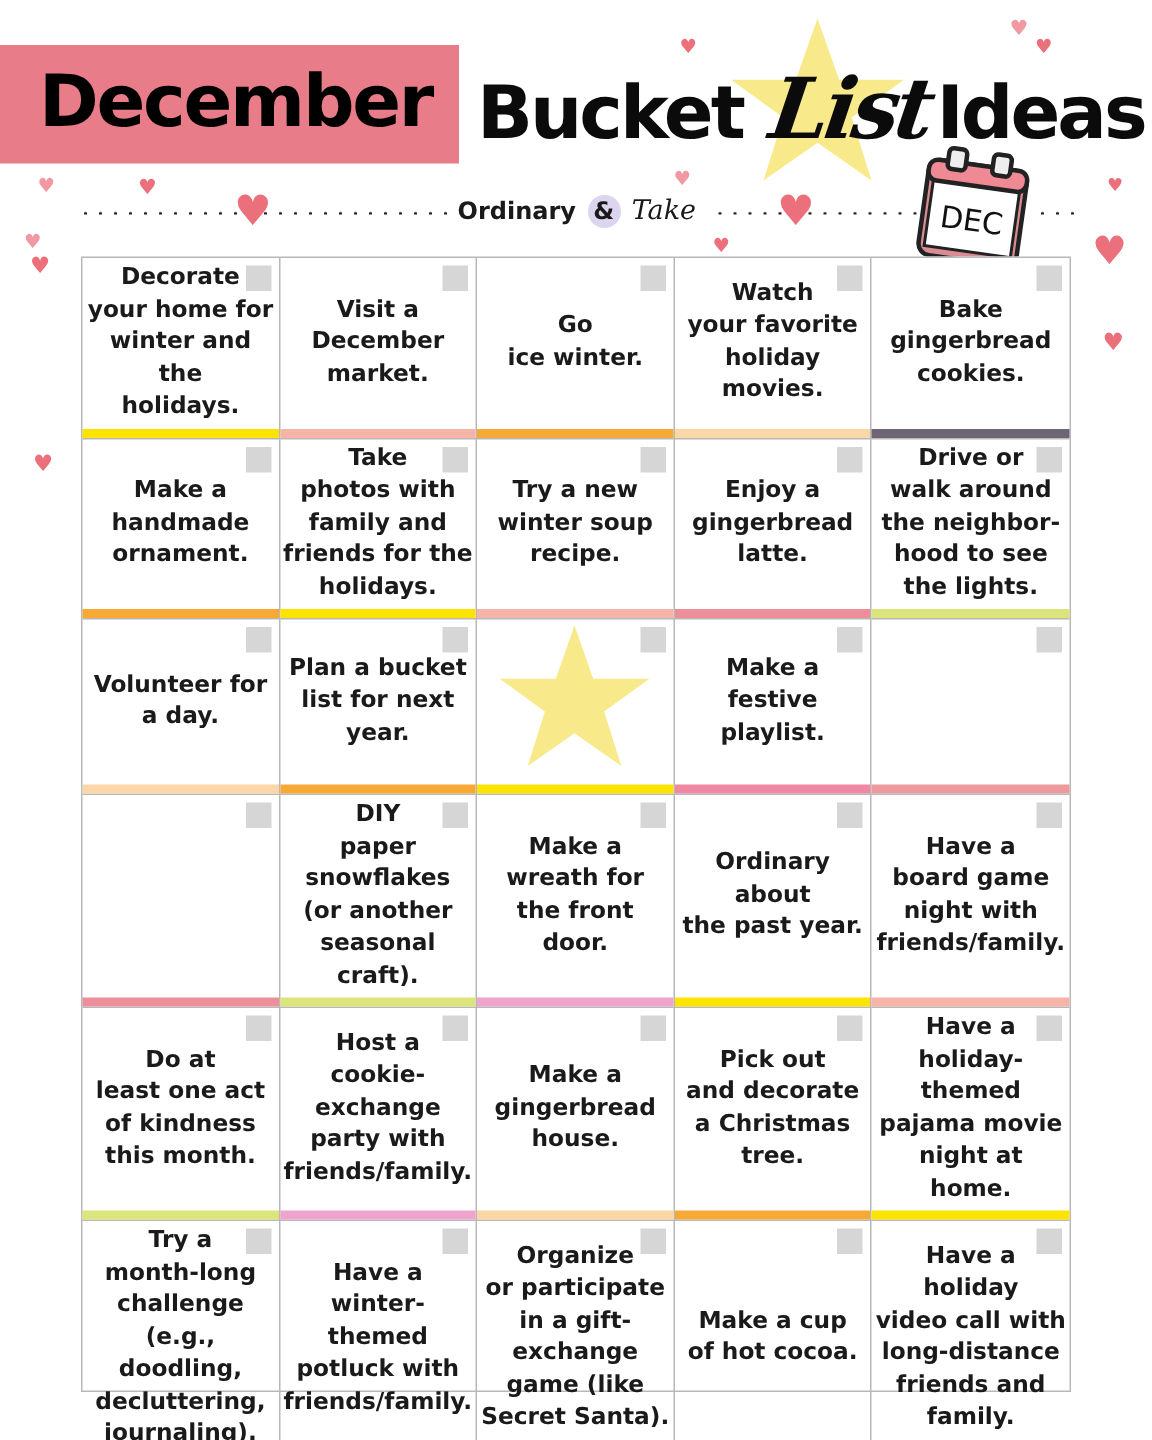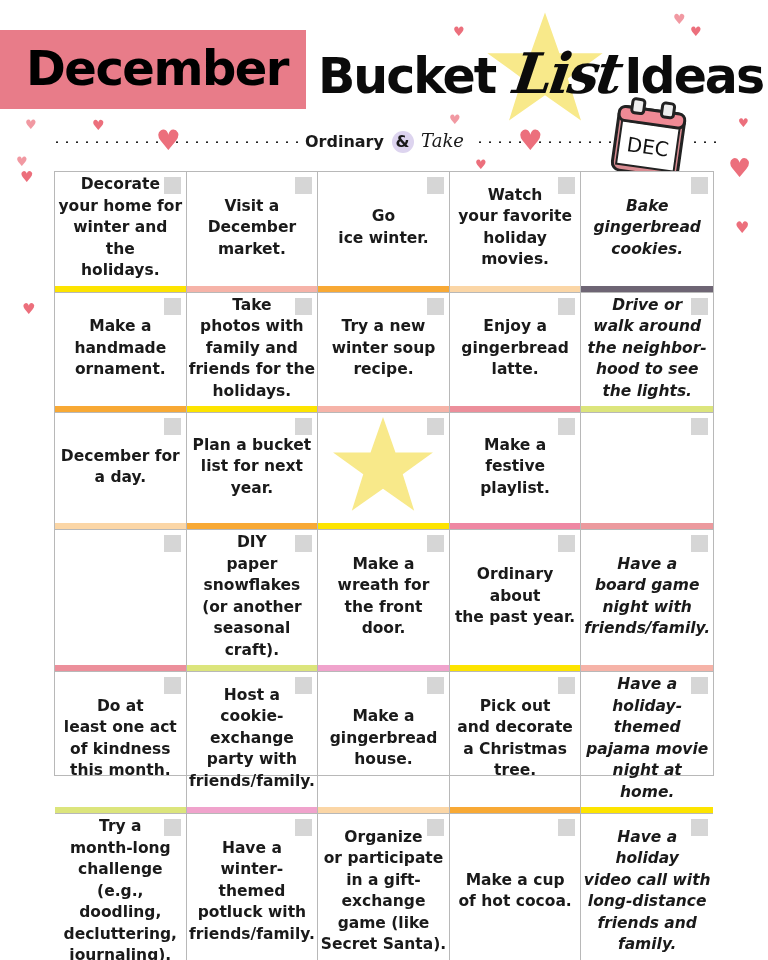--- a/index.html
+++ b/index.html
@@ -40,30 +40,30 @@
       text-align:center; line-height:22px; margin:0 2px;
     }
     .brand .happy {
       font-family:"DejaVu Serif", serif; font-style:italic; font-weight:normal; font-size:18px;
     }
     .cal {
       position:absolute; left:612px; top:98px; width:74px; height:80px; transform:rotate(8deg);
     }
     .heart { position:absolute; color:#ec6f7c; line-height:1; }
     .grid {
-      position:absolute; left:54px; top:171px; width:660px; height:605px;
+      position:absolute; left:54px; top:171px; width:660px; height:757px;
       display:grid; grid-template-columns:repeat(5, 1fr); grid-template-rows:repeat(6, 1fr);
       border:1px solid #b8b8b8; box-sizing:border-box; background:#fff;
     }
     .cell {
       position:relative; border-right:1px solid #b8b8b8; border-bottom:1px solid #b8b8b8;
       box-sizing:border-box; display:flex; align-items:center; justify-content:center;
       padding:2px 2px 10px 2px; text-align:center;
     }
-    .cell:nth-child(5n) { border-right:none;font-style:italic; }
+    .cell:nth-child(5n) { border-right:none; }
     .cell:nth-last-child(-n+5) { border-bottom:none; }
     .cell-text {
       font-size:15.5px; font-weight:bold; line-height:21.5px; color:#1a1a1a; white-space:pre-line;
     }
     .checkbox {
       position:absolute; right:5px; top:5px; width:17px; height:17px; background:#d6d6d6;
     }
     .bar { position:absolute; left:0; right:0; bottom:0; height:6px; }
     .center-star { width:106px; height:104px; }
   </style>
@@ -189,21 +189,21 @@
     <div class="cell">
       <div class="cell-text">Drive or
 walk around
 the neighbor-
 hood to see
 the lights.</div>
       <div class="checkbox"></div>
       <div class="bar" style="background: rgb(220, 229, 124);"></div>
     </div>
     <div class="cell">
-      <div class="cell-text">December for
+      <div class="cell-text">Volunteer for
 a day.</div>
       <div class="checkbox"></div>
       <div class="bar" style="background: rgb(251, 214, 166);"></div>
     </div>
     <div class="cell">
       <div class="cell-text">Plan a bucket
 list for next
 year.</div>
       <div class="checkbox"></div>
       <div class="bar" style="background: rgb(248, 169, 53);"></div>

